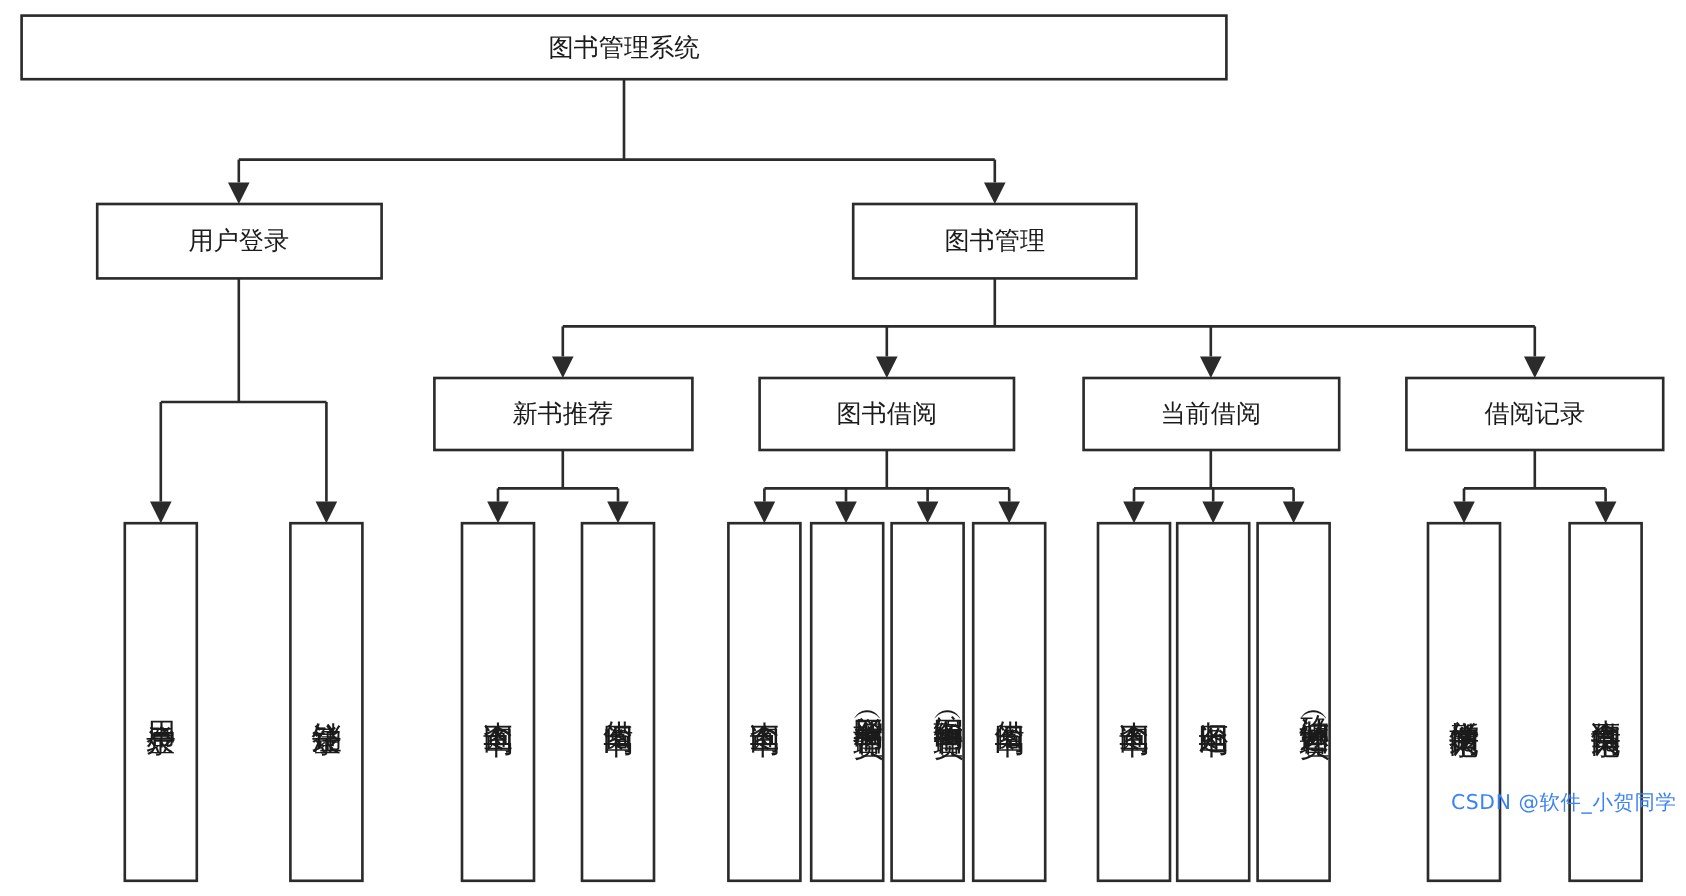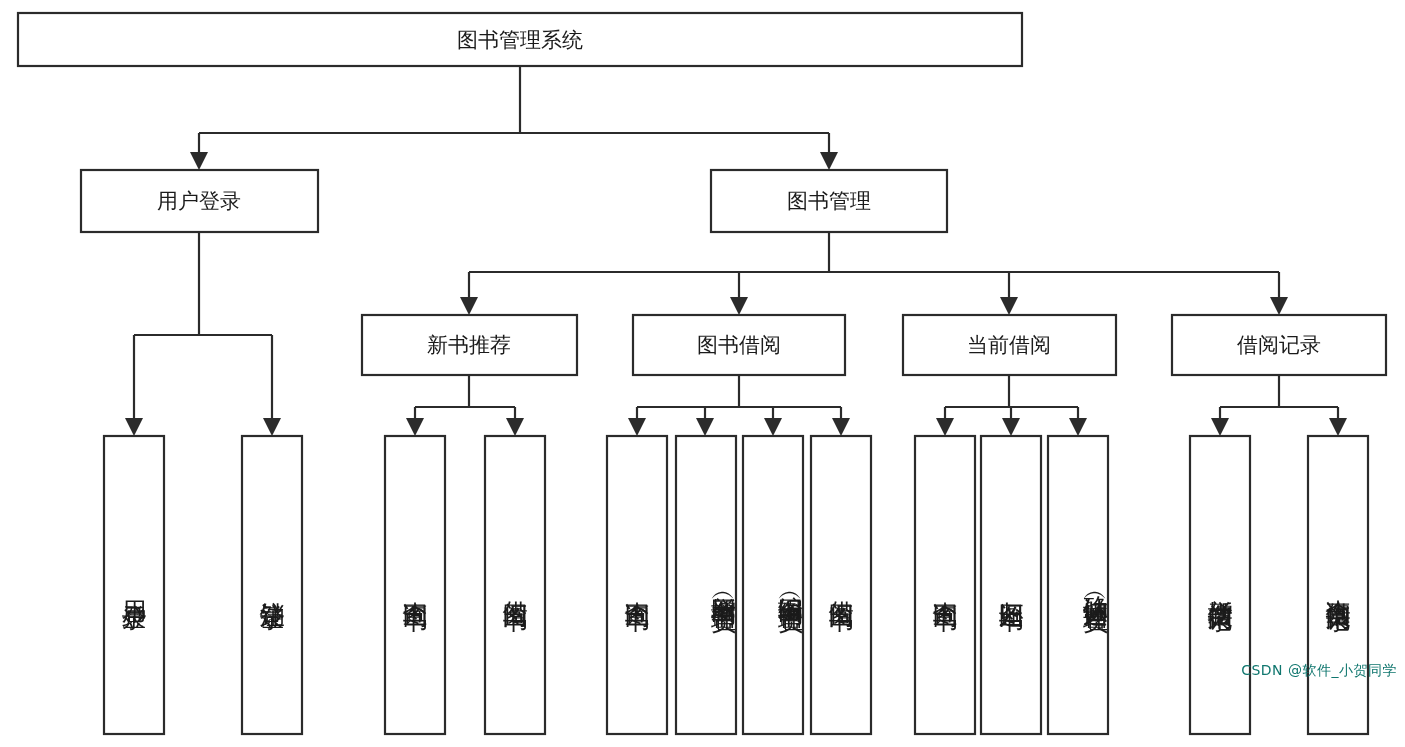--- a/index.html
+++ b/index.html
@@ -63,22 +63,22 @@
     pointer-events: none;
     display: flex;
     align-items: center;
     justify-content: center;
   }
   .watermark {
     position: absolute;
     right: 8px;
     bottom: 4px;
     font-family: "DejaVu Sans", "Liberation Sans", sans-serif;
-    font-size: 14px;
-    color: #0f766e;
+    font-size: 17px;
+    color: #3b82f6;
     white-space: nowrap;
     letter-spacing: 0.5px;
   }
 </style>
 </head>
 <body>
 
 <div id="diagram-root">
 
   <svg class="flow" viewBox="0 0 1405 747" xmlns="http://www.w3.org/2000/svg">

